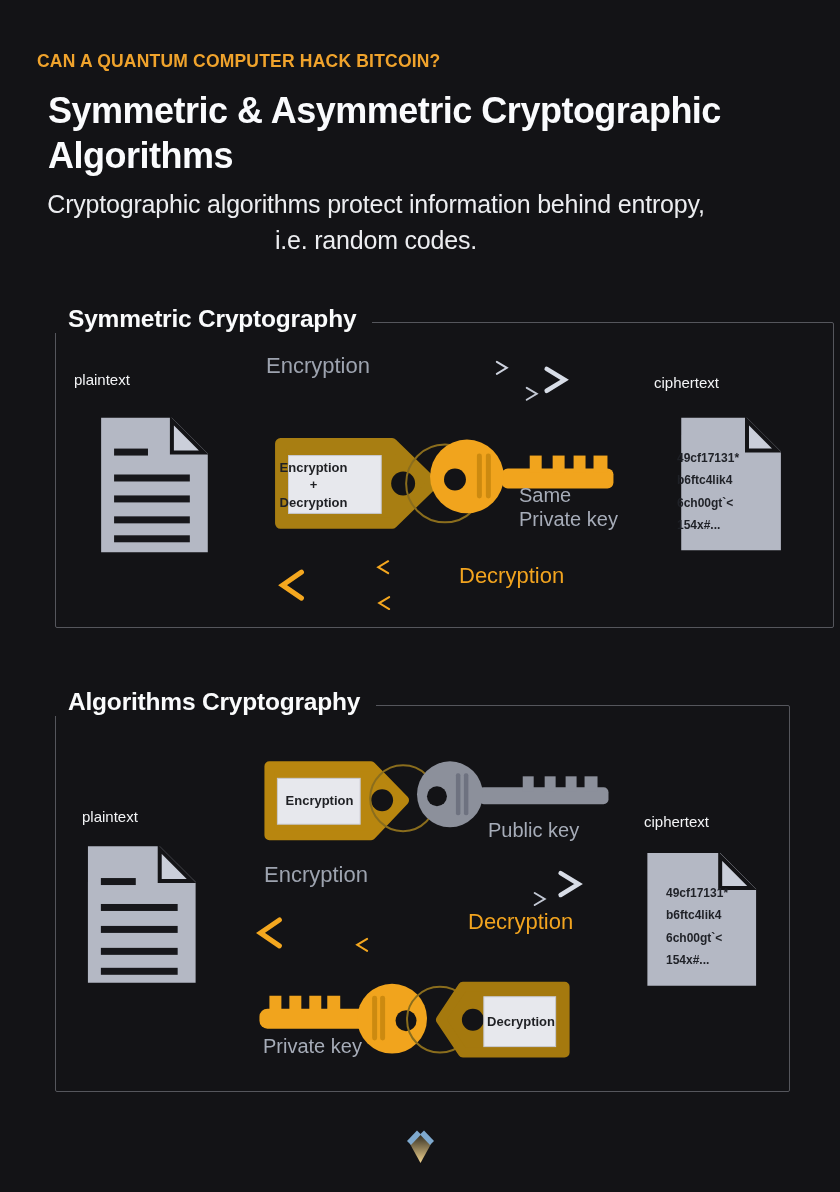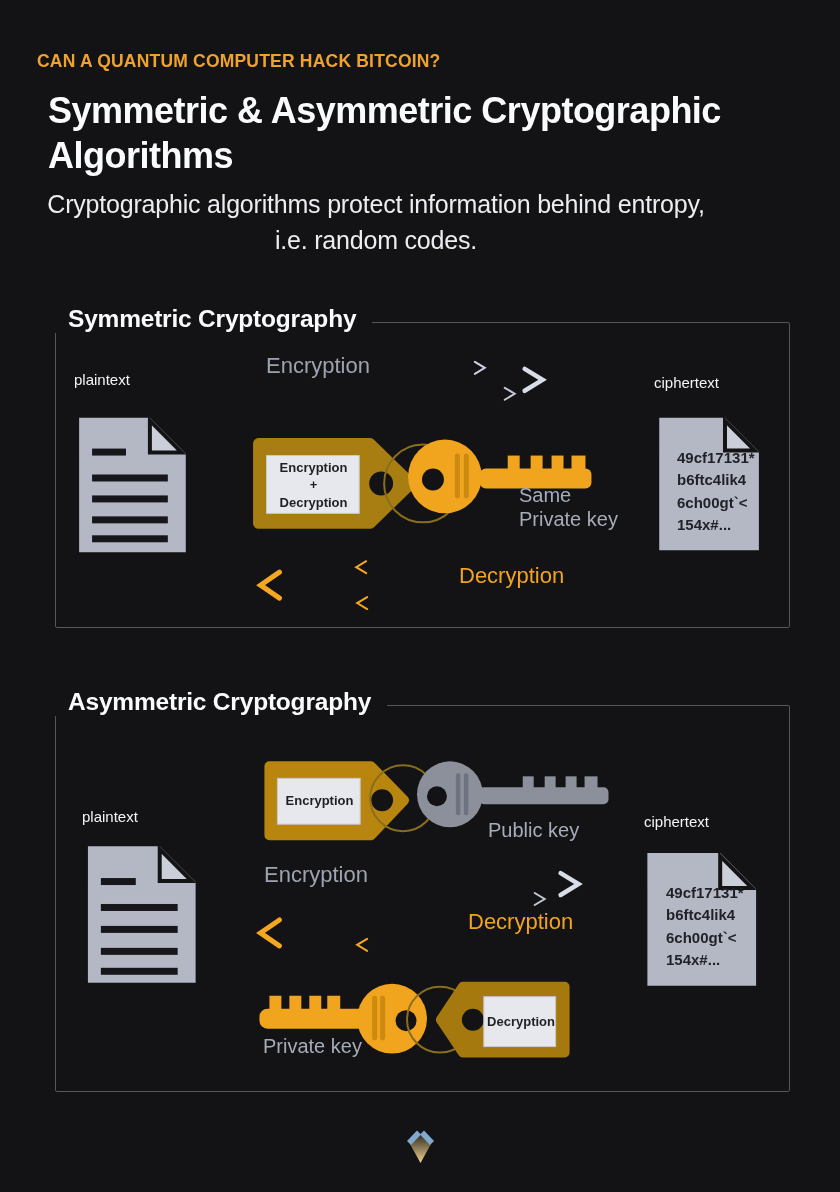--- a/index.html
+++ b/index.html
@@ -20,39 +20,39 @@
   }
   .subtitle {
     position:absolute; left:36px; top:186px; width:680px;
     font-size:25px; line-height:1.45; font-weight:400; letter-spacing:-0.2px;
     color:#ECEDF0; margin:0;text-align:center;
   }
   .panel {
     position:absolute; left:55px; width:733px;
     border:1px solid #55565C; border-radius:2px;
   }
-  .panel-sym  { top:322px; height:304px; }
+  .panel-sym  { top:322px; height:304px;padding-left:44px; }
   .panel-asym { top:705px; height:385px; }
   .panel-title {
     position:absolute; top:-18px; left:-1px;
     padding:0 16px 0 13px; background:#131316;
     font-size:24.5px; font-weight:700; letter-spacing:-0.2px; color:#FAFBFC;
     white-space:nowrap;
   }
   .art { position:absolute; left:0; top:0; width:100%; height:100%; display:block; }
   .ov { position:absolute; margin:0; }
   .doc-label { font-size:15px; color:#F3F4F6; }
   .arrow-label-gray { font-size:22px; color:#9DA3AF; }
   .arrow-label-orange { font-size:22px; font-weight:500; color:#F2A41F; }
   .key-caption { font-size:20px; line-height:1.22; color:#A6ACB8; }
   .tag-label {
     display:flex; flex-direction:column; align-items:center; justify-content:center;
     font-size:13px; font-weight:700; line-height:1.35; color:#1F2024; text-align:center;
   }
-  .cipher-lines { font-size:15px; font-weight:700; line-height:22.3px; color:#1F2127; }
+  .cipher-lines { font-size:12px; font-weight:700; line-height:22.3px; color:#1F2127; }
   .cipher-lines span { display:block; }
   .logo { position:absolute; left:404px; top:1127px; width:33px; height:38px; }
 </style>
 </head>
 <body>
 
 <div class="page">
 
   <div class="eyebrow">CAN A QUANTUM COMPUTER HACK BITCOIN?</div>
   <h1 class="h1">Symmetric &amp; Asymmetric Cryptographic Algorithms</h1>
@@ -144,21 +144,21 @@
 
     <div class="ov cipher-lines" style="left:621px; top:124px;">
       <span>49cf17131*</span>
       <span>b6ftc4lik4</span>
       <span>6ch00gt`&lt;</span>
       <span>154x#...</span>
     </div>
   </section>
 
   <section class="panel panel-asym">
-    <div class="panel-title">Asymmetric Cryptography</div>
+    <div class="panel-title">Algorithms Cryptography</div>
 
     <svg class="art" viewBox="0 0 735 385">
       <defs>
         <linearGradient id="a-gray" x1="0" y1="0" x2="1" y2="0">
           <stop offset="0" stop-color="#C6CBD7" stop-opacity="0"></stop>
           <stop offset="1" stop-color="#D8DDE7" stop-opacity="1"></stop>
         </linearGradient>
         <linearGradient id="a-orange" x1="0" y1="0" x2="1" y2="0">
           <stop offset="0" stop-color="#F4A71F" stop-opacity="1"></stop>
           <stop offset="0.85" stop-color="#F4A71F" stop-opacity="0"></stop>

